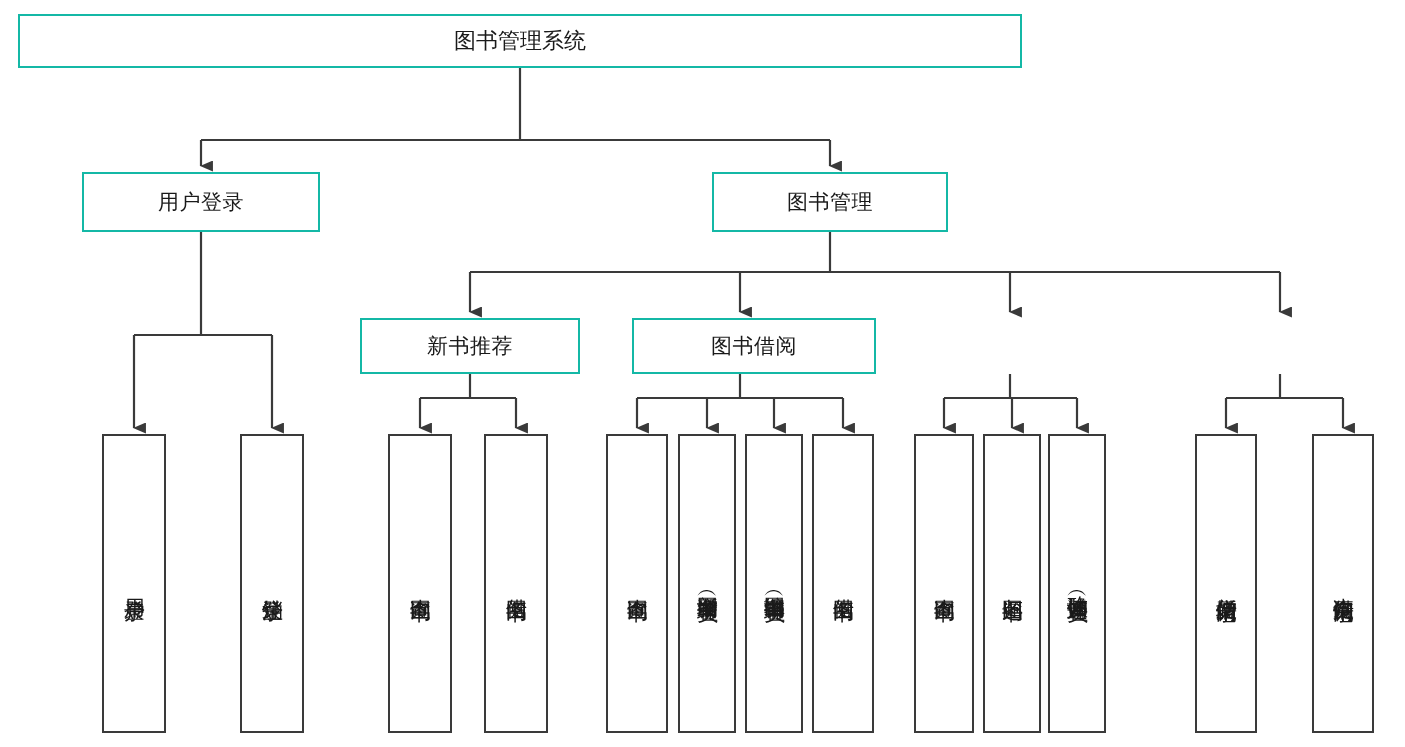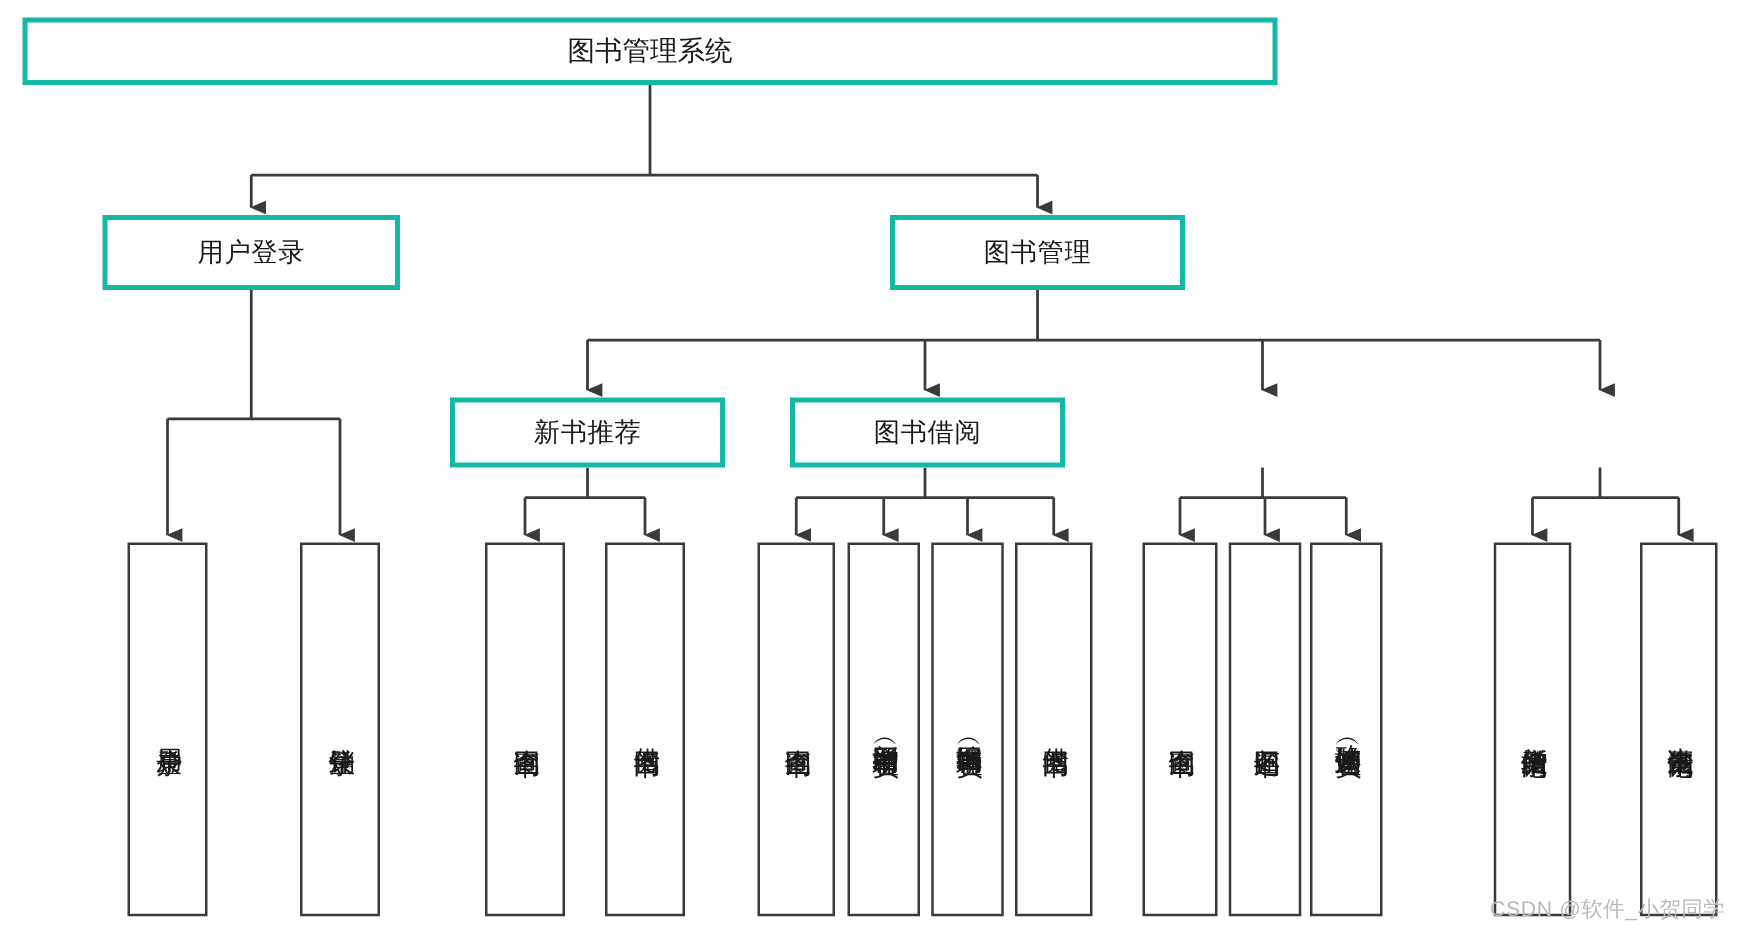--- a/index.html
+++ b/index.html
@@ -13,21 +13,21 @@
   #canvas {
     position: relative;
     width: 1405px;
     height: 747px;
     background: #ffffff;
     overflow: hidden;
   }
   .node {
     position: absolute;
     box-sizing: border-box;
-    border: 4px solid #14b8a6;
+    border: 2px solid #14b8a6;
     background: #ffffff;
     display: flex;
     align-items: center;
     justify-content: center;
     color: #1a1a1a;
   }
   .node-h {
     font-size: 21px;
     letter-spacing: 0.5px;
   }
@@ -137,21 +137,21 @@
   <div class="node node-h" style="left:82px; top:172px; width:238px; height:60px;">
     <span>用户登录</span>
   </div>
   <div class="node node-h" style="left:712px; top:172px; width:236px; height:60px;">
     <span>图书管理</span>
   </div>
 
   <div class="node node-h" style="left:360px; top:318px; width:220px; height:56px;">
     <span>新书推荐</span>
   </div>
-  <div class="node node-h" style="left:632px; top:318px; width:220px; height:56px;">
+  <div class="node node-h" style="left:632px; top:318px; width:244px; height:56px;">
     <span>图书借阅</span>
   </div>
 
   <div class="leaf" style="left:102px; top:434px; width:64px; height:299px;">
     <span class="vtext">用户登录</span>
   </div>
   <div class="leaf" style="left:240px; top:434px; width:64px; height:299px;">
     <span class="vtext">注销登录</span>
   </div>
 
@@ -185,15 +185,14 @@
     <span class="vtext">确认归还（管理员）</span>
   </div>
 
   <div class="leaf" style="left:1195px; top:434px; width:62px; height:299px;">
     <span class="vtext">新增借阅记录</span>
   </div>
   <div class="leaf" style="left:1312px; top:434px; width:62px; height:299px;">
     <span class="vtext">查询借阅记录</span>
   </div>
 
-  <div class="watermark" style="left:1192px; top:716px;">CSDN @软件_小贺同学</div>
 
 </div>
 
 </body></html>

